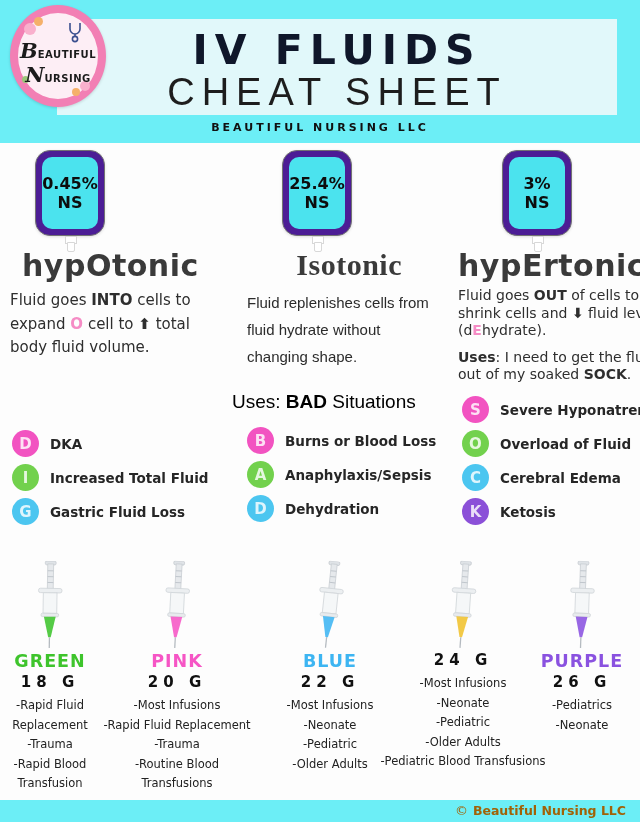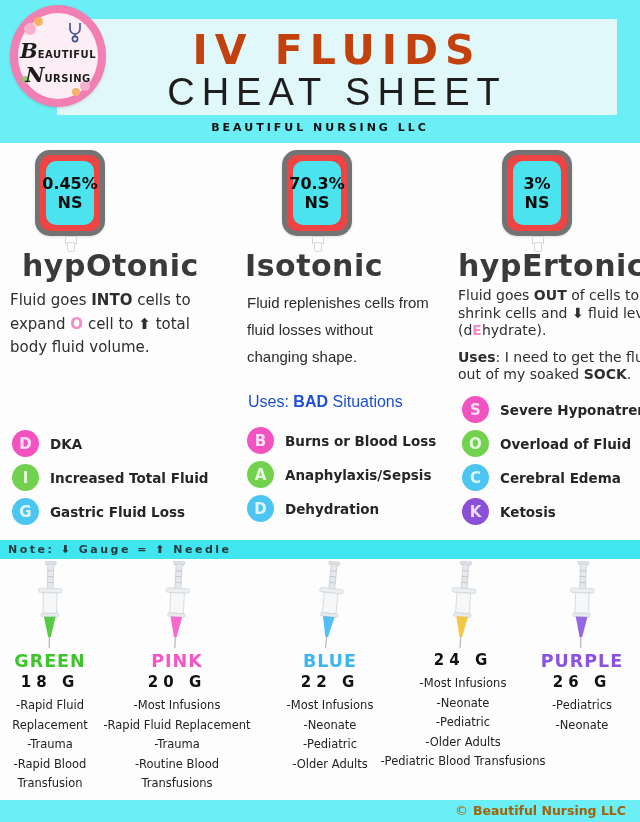--- a/index.html
+++ b/index.html
@@ -7,21 +7,21 @@
   .page {
     position:relative; width:640px; height:822px; margin:0 auto;
     background:#fdfdfd; overflow:hidden;
     font-family:"DejaVu Sans", sans-serif; color:#2e2e2e;
   }
 
   
   .hdr { position:absolute; left:0; top:0; width:640px; height:143px; background:var(--header_cyan,#6ceef6); }
   .panel { position:absolute; left:57px; top:19px; width:560px; height:96px; background:var(--panel_light,#e1f8fa); }
   .title1 { position:absolute; left:0; top:7px; width:100%; text-align:center;
-            font-size:41px; font-weight:bold; letter-spacing:7px; color:#c2410c; }
+            font-size:41px; font-weight:bold; letter-spacing:7px; color:#0f172a; }
   .title2 { position:absolute; left:0; top:52px; width:100%; text-align:center;
             font-family:"Liberation Sans", sans-serif; font-size:38px; font-weight:400;
             letter-spacing:7px; color:#1d1d1d; }
   .org { position:absolute; left:0; top:121px; width:100%; text-align:center;
          font-size:11px; font-weight:bold; letter-spacing:3px; color:#101010; }
 
   
   .logo { position:absolute; left:10px; top:5px; width:96px; height:102px; border-radius:50%;
           background:#fdeef5; border:8px solid var(--logo_pink,#f27fb4);
           box-shadow:0 1px 3px rgba(0,0,0,.15); z-index:3; }
@@ -30,45 +30,45 @@
   .logo-rest { font-size:10px; font-weight:bold; letter-spacing:.5px; }
   .flower { position:absolute; border-radius:50%; }
   .f1 { width:12px; height:12px; background:#f9b0cd; left:6px;  top:10px; }
   .f2 { width:9px;  height:9px;  background:#f5b06a; left:16px; top:4px; }
   .f3 { width:10px; height:10px; background:#f9b0cd; right:8px; bottom:8px; }
   .f4 { width:8px;  height:8px;  background:#f5b06a; right:18px; bottom:3px; }
   .f5 { width:7px;  height:7px;  background:#9cc77a; left:4px;  bottom:16px; }
   .steth { position:absolute; right:12px; top:8px; }
 
   
-  .bag { position:absolute; top:150px; width:70px; height:86px; background:#ef4444;
-         border:5px solid #737373; border-radius:15px; box-shadow:0 1px 3px rgba(0,0,0,.12); }
+  .bag { position:absolute; top:150px; width:70px; height:86px; background:#4c1d95;
+         border:1px solid #737373; border-radius:15px; box-shadow:0 1px 3px rgba(0,0,0,.12); }
   .bag-inner { position:absolute; left:6px; top:6px; right:6px; bottom:6px;
                background:var(--bag_cyan,#4be3ee); border-radius:10px;
                display:flex; flex-direction:column; align-items:center; justify-content:center;
                font-size:16px; font-weight:bold; color:#0d0d0d; line-height:19px; }
   .bag1 { left:35px; } .bag2 { left:282px; } .bag3 { left:502px; }
   .port { position:absolute; top:236px; width:14px; height:14px; }
   .port:before { content:""; position:absolute; left:2px; top:0; width:10px; height:6px;
                  background:#fff; border:1px solid #d8d8d8; }
   .port:after  { content:""; position:absolute; left:4px; top:6px; width:6px; height:8px;
                  background:#fff; border:1px solid #d8d8d8; border-radius:0 0 2px 2px; }
   .port1 { left:63px; } .port2 { left:310px; } .port3 { left:530px; }
 
   
   .hd { position:absolute; top:248px; font-size:30px; font-weight:bold; color:#3a3a3a; letter-spacing:0.5px; }
-  .hd1 { left:22px; } .hd2 { left:245px; width:164px; text-align:left; } .hd3 { left:458px; }
+  .hd1 { left:22px; } .hd2 { left:238px; width:164px; text-align:right;font-family:Liberation Serif, serif; } .hd3 { left:458px; }
 
   .rich { position:absolute; }
   .rich .rl { white-space:nowrap; }
   .desc1 { left:10px;  top:289px; font-size:15px; line-height:23.5px; }
   .desc2 { left:247px; top:289px; font-family:"Liberation Sans", sans-serif; font-size:15px; line-height:27px; color:#2b2b2b; }
   .desc3 { left:458px; top:287px; font-size:14px; line-height:17.5px; }
   .uses1 { left:10px;  top:371px; font-size:14.5px; line-height:23.5px; }
-  .uses2 { left:248px; top:388px; font-family:"Liberation Sans", sans-serif; font-size:16px; line-height:27px; color:#1d4ed8; }
+  .uses2 { left:232px; top:388px; font-family:"Liberation Sans", sans-serif; font-size:19px; line-height:27px; color:#000000; }
   .uses3 { left:458px; top:349px; font-size:14px; line-height:16.5px; }
 
   .b  { font-weight:bold; }
   .pk { color:var(--accent_pink_text,#f58cc5); font-weight:bold; }
   .ar { font-weight:bold; }
 
   
   .badges { position:absolute; }
   .badges1 { left:12px;  top:430px; }
   .badges2 { left:247px; top:427px; }
@@ -143,21 +143,21 @@
   <div class="bag bag1">
     <div class="bag-inner">
       <div>0.45%</div>
       <div>NS</div>
     </div>
   </div>
   <div class="port port1"></div>
 
   <div class="bag bag2">
     <div class="bag-inner">
-      <div>70.3%</div>
+      <div>25.4%</div>
       <div>NS</div>
     </div>
   </div>
   <div class="port port2"></div>
 
   <div class="bag bag3">
     <div class="bag-inner">
       <div>3%</div>
       <div>NS</div>
     </div>
@@ -168,21 +168,21 @@
   <div class="hd hd2">Isotonic</div>
   <div class="hd hd3">hypErtonic</div>
 
   <div class="rich desc1">
       <div class="rl"><span>Fluid goes </span><span class="b">INTO</span><span> cells to</span></div>
       <div class="rl"><span>expand </span><span class="pk">O</span><span> cell to </span><span class="ar">⬆</span><span> total</span></div>
       <div class="rl"><span>body fluid volume.</span></div>
     </div>
   <div class="rich desc2">
       <div class="rl"><span>Fluid replenishes cells from</span></div>
-      <div class="rl"><span>fluid losses without</span></div>
+      <div class="rl"><span>fluid hydrate without</span></div>
       <div class="rl"><span>changing shape.</span></div>
     </div>
   <div class="rich desc3">
       <div class="rl"><span>Fluid goes </span><span class="b">OUT</span><span> of cells to</span></div>
       <div class="rl"><span>shrink cells and </span><span class="ar">⬇</span><span> fluid levels</span></div>
       <div class="rl"><span>(d</span><span class="pk">E</span><span>hydrate).</span></div>
     </div>
 
   <div class="rich uses2">
       <div class="rl"><span>Uses: </span><span class="b">BAD</span><span> Situations</span></div>
@@ -232,23 +232,20 @@
       <div class="brow">
         <span class="bcirc" style="background: rgb(76, 198, 240);">C</span>
         <span class="blab">Cerebral Edema</span>
       </div>
       <div class="brow">
         <span class="bcirc" style="background: rgb(139, 80, 216);">K</span>
         <span class="blab">Ketosis</span>
       </div>
     </div>
 
-  <div class="notebar">
-    <span><span>Note: </span><span class="ar">⬇</span><span> Gauge = </span><span class="ar">⬆</span><span> Needle</span></span>
-  </div>
 
   <div class="ggroup g0">
     <div class="syr">
 <svg width="40" height="88" viewBox="0 0 40 90">
   <rect x="14.5" y="0" width="11" height="4" rx="1.5" fill="#dfe3e7" stroke="#c6cbd0" stroke-width="0.8"></rect>
   <rect x="17" y="3" width="6" height="26" fill="#e6e9ec" stroke="#c9ced3" stroke-width="0.8"></rect>
   <line x1="17" y1="10" x2="23" y2="10" stroke="#c0c6cc" stroke-width="1"></line>
   <line x1="17" y1="16" x2="23" y2="16" stroke="#c0c6cc" stroke-width="1"></line>
   <line x1="17" y1="22" x2="23" y2="22" stroke="#c0c6cc" stroke-width="1"></line>
   <rect x="8" y="28" width="24" height="4.5" rx="2" fill="#eceff1" stroke="#cfd4d8" stroke-width="0.8"></rect>

